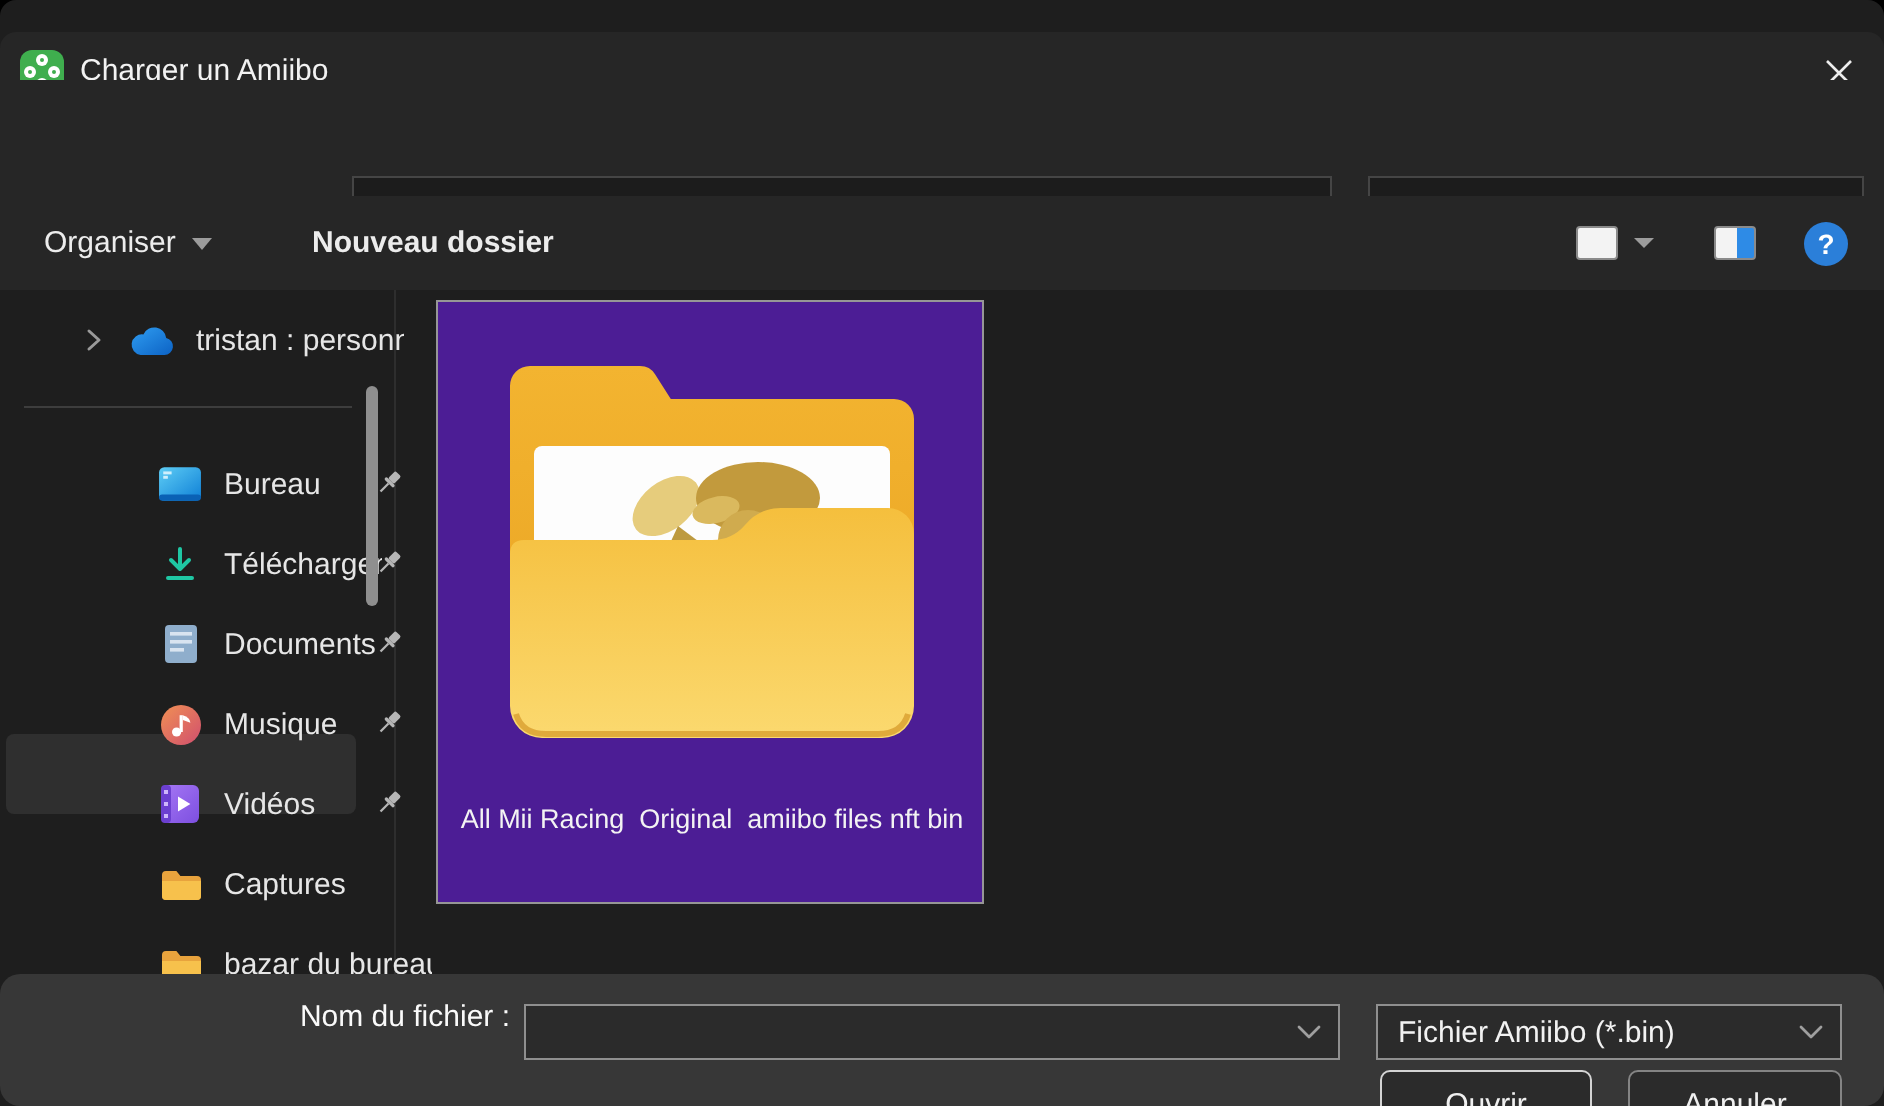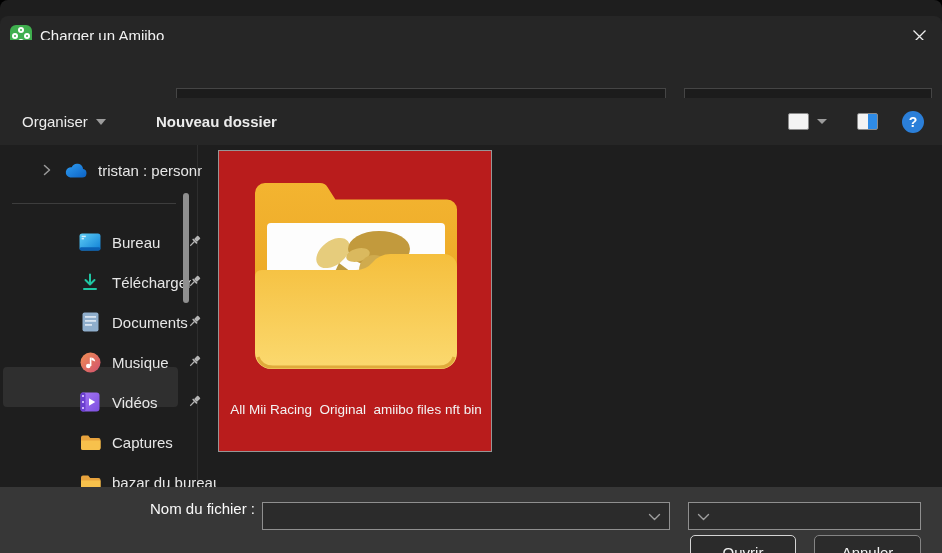--- a/index.html
+++ b/index.html
@@ -37,25 +37,25 @@
   .side-row{position:absolute;left:0;width:197px;height:40px;display:flex;align-items:center;margin-left:32px;}
   .side-row .expander{width:30px;display:flex;justify-content:center;}
   .side-row .spacer{width:30px;}
   .side-row .s-icon{width:24px;height:24px;margin-left:16px;display:flex;align-items:center;justify-content:center;flex:0 0 auto;}
   .side-row .s-label{margin-left:10px;font-size:15px;color:#e6e6e6;white-space:nowrap;overflow:hidden;max-width:86px;}
   .side-row .pin{position:absolute;left:155px;top:12px;}
   .side-sel{position:absolute;left:3px;top:222px;width:175px;height:40px;background:#2f2f2f;border-radius:4px;}
   .divider{position:absolute;left:12px;top:58px;width:164px;height:1px;background:#3d3d3d;}
   .v-scroll{position:absolute;left:183px;top:48px;width:6px;height:110px;background:#8f8f8f;border-radius:3px;}
   
-  .tile{position:absolute;left:218px;top:5px;width:274px;height:302px;background:#b91c1c;border:1px solid #969696;}
+  .tile{position:absolute;left:218px;top:5px;width:274px;height:302px;background:#4c1d95;border:1px solid #969696;}
   .tile svg{position:absolute;left:22px;top:16px;}
   .tile-label{position:absolute;left:11px;top:248px;width:252px;text-align:center;font-size:13.5px;line-height:21px;color:#f3f3f3;white-space:pre-wrap;}
   
-  .footer{position:absolute;left:0;top:487px;width:942px;height:66px;background:#373737;}
+  .footer{position:absolute;left:0;top:487px;width:942px;height:66px;background:#373737;border-radius:10px;}
   .fn-label{position:absolute;left:0;top:8px;width:255px;text-align:right;font-size:15px;color:#fafafa;line-height:28px;}
   .combo{position:absolute;top:15px;height:28px;background:#2b2b2b;border:1px solid #8f8f8f;display:flex;align-items:center;}
   .combo input{flex:1;background:transparent;border:none;outline:none;color:#f0f0f0;font-size:15px;padding:0 4px 0 8px;font-family:"Liberation Sans",sans-serif;}
   .combo .cval{flex:1;font-size:15px;color:#f2f2f2;padding-left:10px;white-space:nowrap;}
   .combo .chev{margin:0 8px;}
   .btn{position:absolute;top:48px;height:34px;background:#2b2b2b;border-radius:5px;font-size:15px;color:#f0f0f0;display:flex;align-items:center;justify-content:center;}
   .btn.primary{border:1px solid #d4d4d4;}
   .btn.secondary{border:1px solid #848484;}
 </style>
 </head>
@@ -380,20 +380,21 @@
     <div class="combo" style="left:262px;width:408px;">
       <input type="text" value="" style="">
       <span class="chev">
         <svg width="13" height="8" viewBox="0 0 13 8" fill="none" stroke="#9f9f9f" stroke-width="1.4" stroke-linecap="round" stroke-linejoin="round">
             <path d="M1.5 1.5 L6.5 6.5 l5-5"></path>
           </svg>
       </span>
     </div>
 
     <div class="combo" style="left:688px;width:233px;">
+      <span class="cval">Fichier Amiibo (*.bin)</span>
       <span class="chev">
         <svg width="13" height="8" viewBox="0 0 13 8" fill="none" stroke="#9f9f9f" stroke-width="1.4" stroke-linecap="round" stroke-linejoin="round">
             <path d="M1.5 1.5 L6.5 6.5 l5-5"></path>
           </svg>
       </span>
     </div>
 
     <div class="btn primary" style="left:690px;width:106px;">
       <span>Ouvrir</span>
     </div>

